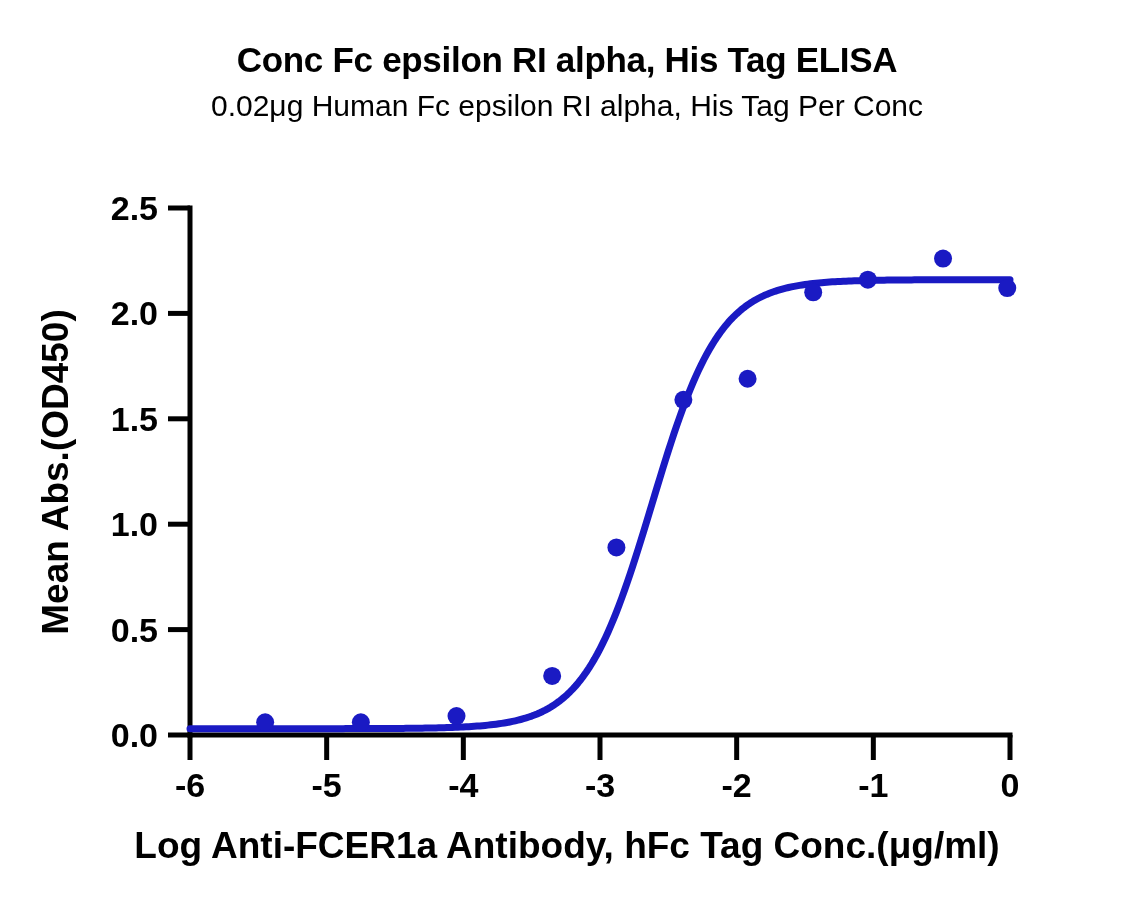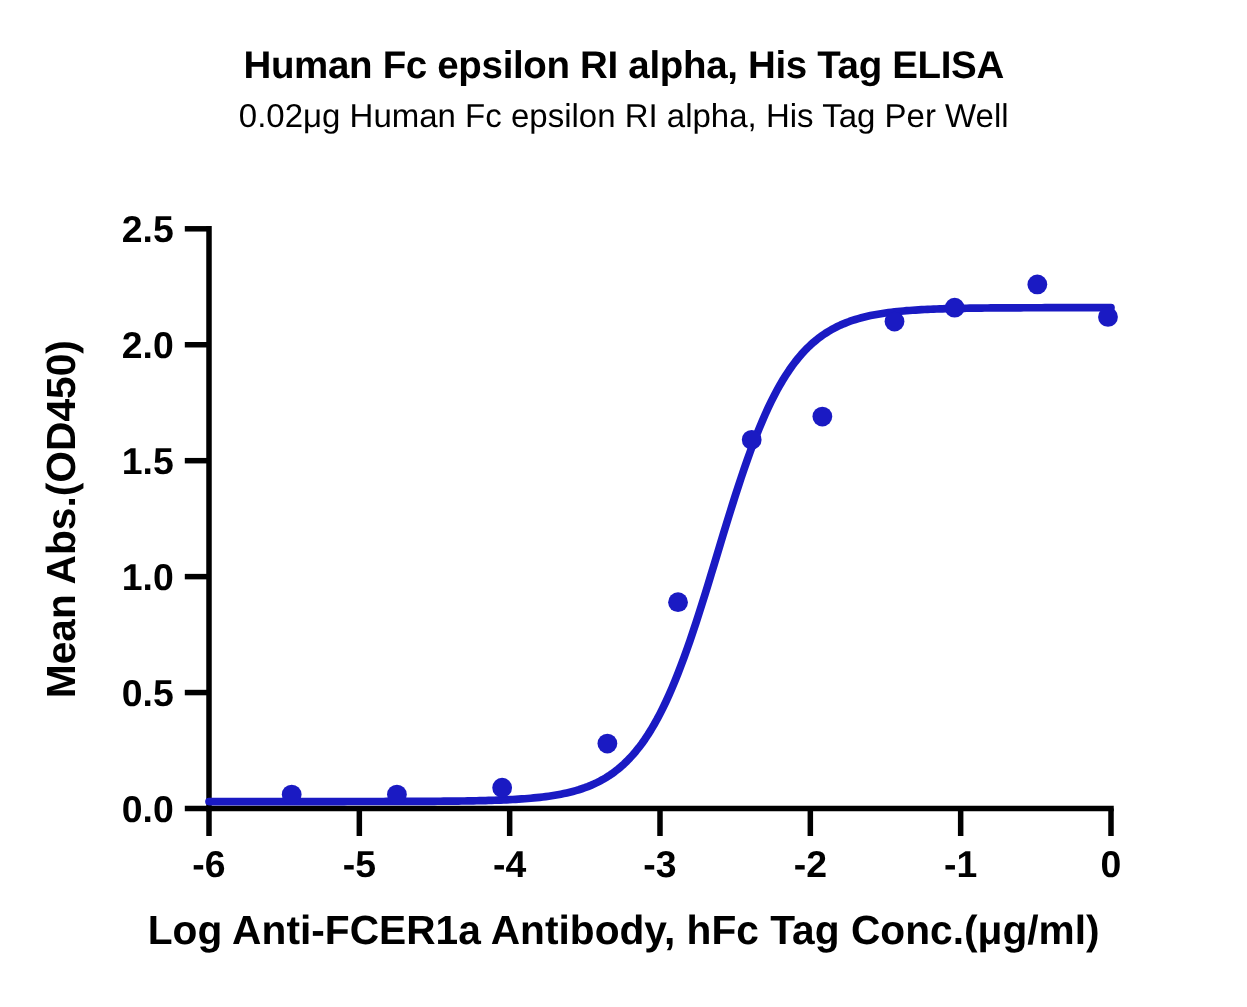--- a/index.html
+++ b/index.html
@@ -78,22 +78,22 @@
   .data-point {
     stroke: none;
   }
 </style>
 </head>
 <body>
 
 <div id="figure">
 
   <div class="titles">
-    <div class="chart-title">Human Fc epsilon RI alpha, His Tag ELISA</div>
-    <div class="chart-subtitle">0.02μg Human Fc epsilon RI alpha, His Tag Per Well</div>
+    <div class="chart-title">Conc Fc epsilon RI alpha, His Tag ELISA</div>
+    <div class="chart-subtitle">0.02μg Human Fc epsilon RI alpha, His Tag Per Conc</div>
   </div>
 
   <svg id="plot-svg" width="1134" height="915" viewBox="0 0 1134 915">
 
     <line id="y-axis" class="axis-line" x1="190" y1="208" x2="190" y2="735"></line>
     <line id="x-axis" class="axis-line" x1="190" y1="735" x2="1010" y2="735"></line>
 
     <g id="y-ticks">
         <line x1="190" y1="735" x2="168" y2="735" class="tick-line"></line>
         <text x="158" y="747" text-anchor="end" class="tick-label">0.0</text>

